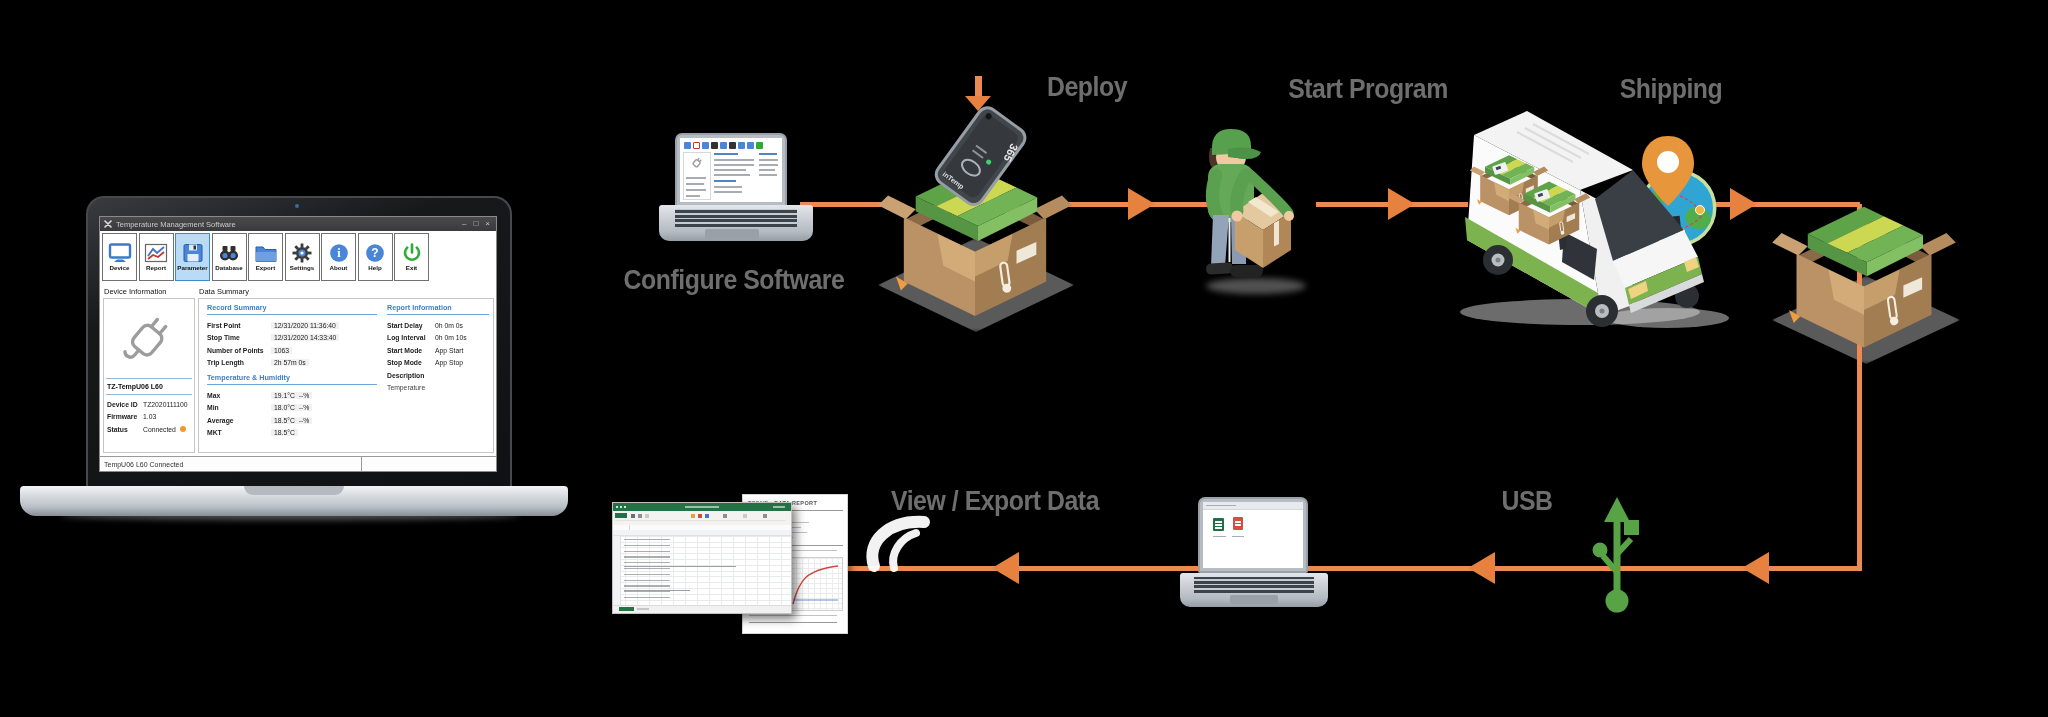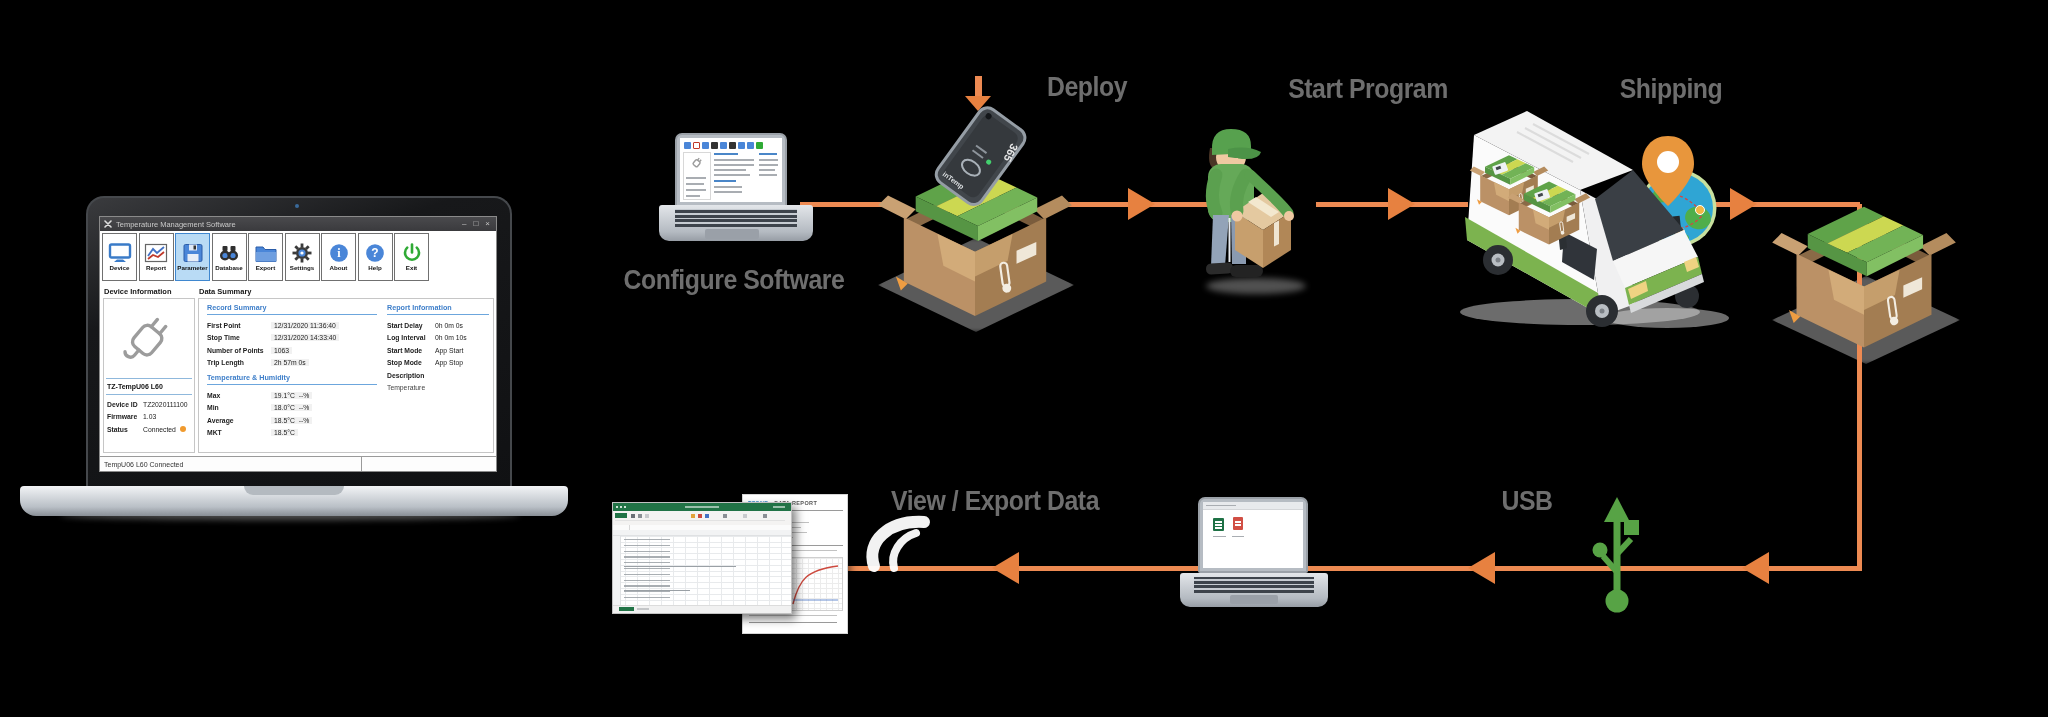--- a/index.html
+++ b/index.html
@@ -29,21 +29,21 @@
   .titlebar{position:absolute;left:0;top:0;right:0;height:14px;
         background:linear-gradient(#4a4a4d,#3a3a3d);display:flex;align-items:center;}
   .titletext{font-size:7.5px;color:#c9c9c9;margin-left:4px;}
   .winctl{margin-left:auto;display:flex;gap:7px;margin-right:6px;}
   .winctl span{font-size:8px;color:#c7c7c7;line-height:14px;}
   .toolbar{position:absolute;left:2px;top:16px;display:flex;gap:1.5px;}
   .tbtn{width:35px;height:48px;border:1px solid #707070;background:#fff;display:flex;
         flex-direction:column;align-items:center;justify-content:center;box-sizing:border-box;}
   .tbtn.active{background:#b9dbf5;border-color:#3f87cf;}
   .tbtn .tlab{font-size:6.2px;font-weight:bold;color:#111;margin-top:1px;}
-  .phead{position:absolute;font-size:7.5px;font-weight:bold;color:#141414;}
+  .phead{position:absolute;font-size:7.5px;font-weight:normal;color:#141414;}
   .panel{position:absolute;border:1px solid #c6c6c6;background:#fff;box-sizing:border-box;}
   .bluehead{color:#3d7ec9;font-weight:bold;font-size:7.2px;border-bottom:1px solid #6ca6dd;
         padding-bottom:2px;margin-bottom:4px;}
   .drow{display:flex;align-items:center;height:12.5px;font-size:6.8px;color:#1c1c1c;}
   .dlab{font-weight:bold;width:64px;flex:none;}
   .dlab-sm{font-weight:bold;width:48px;flex:none;}
   .dlab-dev{font-weight:bold;width:36px;flex:none;}
   .dval{background:#f1f1f1;padding:0 3px;color:#222;white-space:pre;}
   .statusbar{position:absolute;left:0;right:0;bottom:0;height:14px;border-top:1px solid #9a9a9a;
         background:#fdfdfd;font-size:7px;color:#333;display:flex;align-items:center;}

